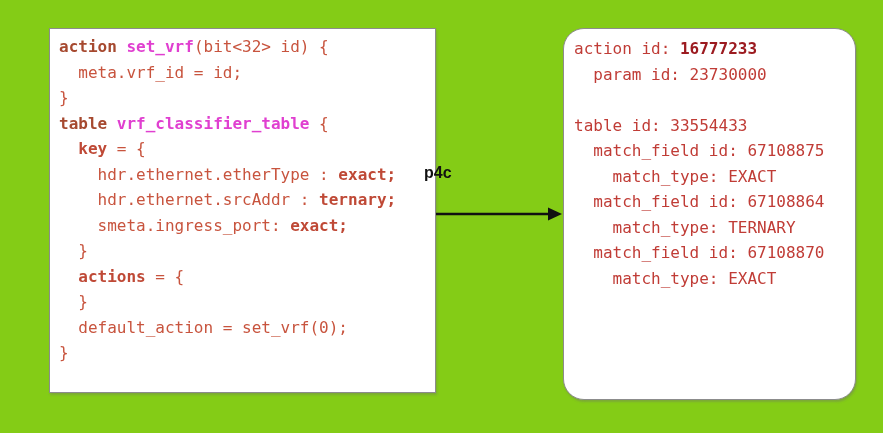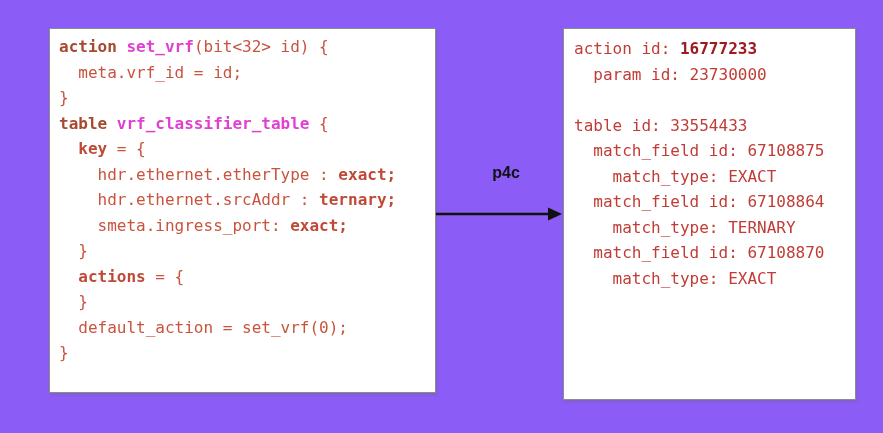--- a/index.html
+++ b/index.html
@@ -9,54 +9,55 @@
     --code-bold:#bf4936;
     --output-text:#c03c36;
     --output-bold:#9c1b20;
     --arrow-color:#111111;
     --box-border:#8c8c8c;
   }
   html,body{margin:0;padding:0;background:#ffffff;}
   #canvas{
     position:relative;
     width:883px;height:433px;
-    background:#8b5cf6;
+    background:#84cc16;
     overflow:hidden;
     font-family:"DejaVu Sans Mono", monospace;
   }
   .panel{
     position:absolute;
     background:#ffffff;
     border:1.5px solid var(--box-border);
     box-shadow:1px 2px 2px rgba(110,110,110,0.35);
     box-sizing:border-box;
   }
   #left-panel{
     left:49px;top:28px;width:387px;height:365px;
     padding:5px 4px 0 9px;
   }
   #right-panel{
     left:563px;top:28px;width:293px;height:372px;
     padding:7px 4px 12px 10px;
+    border-radius:21px;
   }
   .code-line{
     white-space:pre;
     font-size:16px;
     line-height:25.5px;
     min-height:25.5px;
     color:var(--code-body);
   }
   #right-panel .code-line{color:var(--output-text);}
   .code-line .kw{color:var(--code-keyword);font-weight:bold;}
   .code-line .name{color:var(--code-name);font-weight:bold;}
   .code-line .b{color:var(--code-bold);font-weight:bold;}
   #right-panel .code-line .b{color:var(--output-bold);font-weight:bold;}
   #arrow-label{
-    position:absolute;left:443px;top:163px;width:126px;
-    text-align:center;
+    position:absolute;left:424px;top:163px;width:126px;
+    text-align:left;
     font-family:"Liberation Sans", sans-serif;
     font-weight:bold;
     font-size:16px;
     line-height:19px;
     color:var(--arrow-color);
   }
   #arrow-svg{position:absolute;left:436px;top:204px;}
 </style>
 </head>
 <body>

